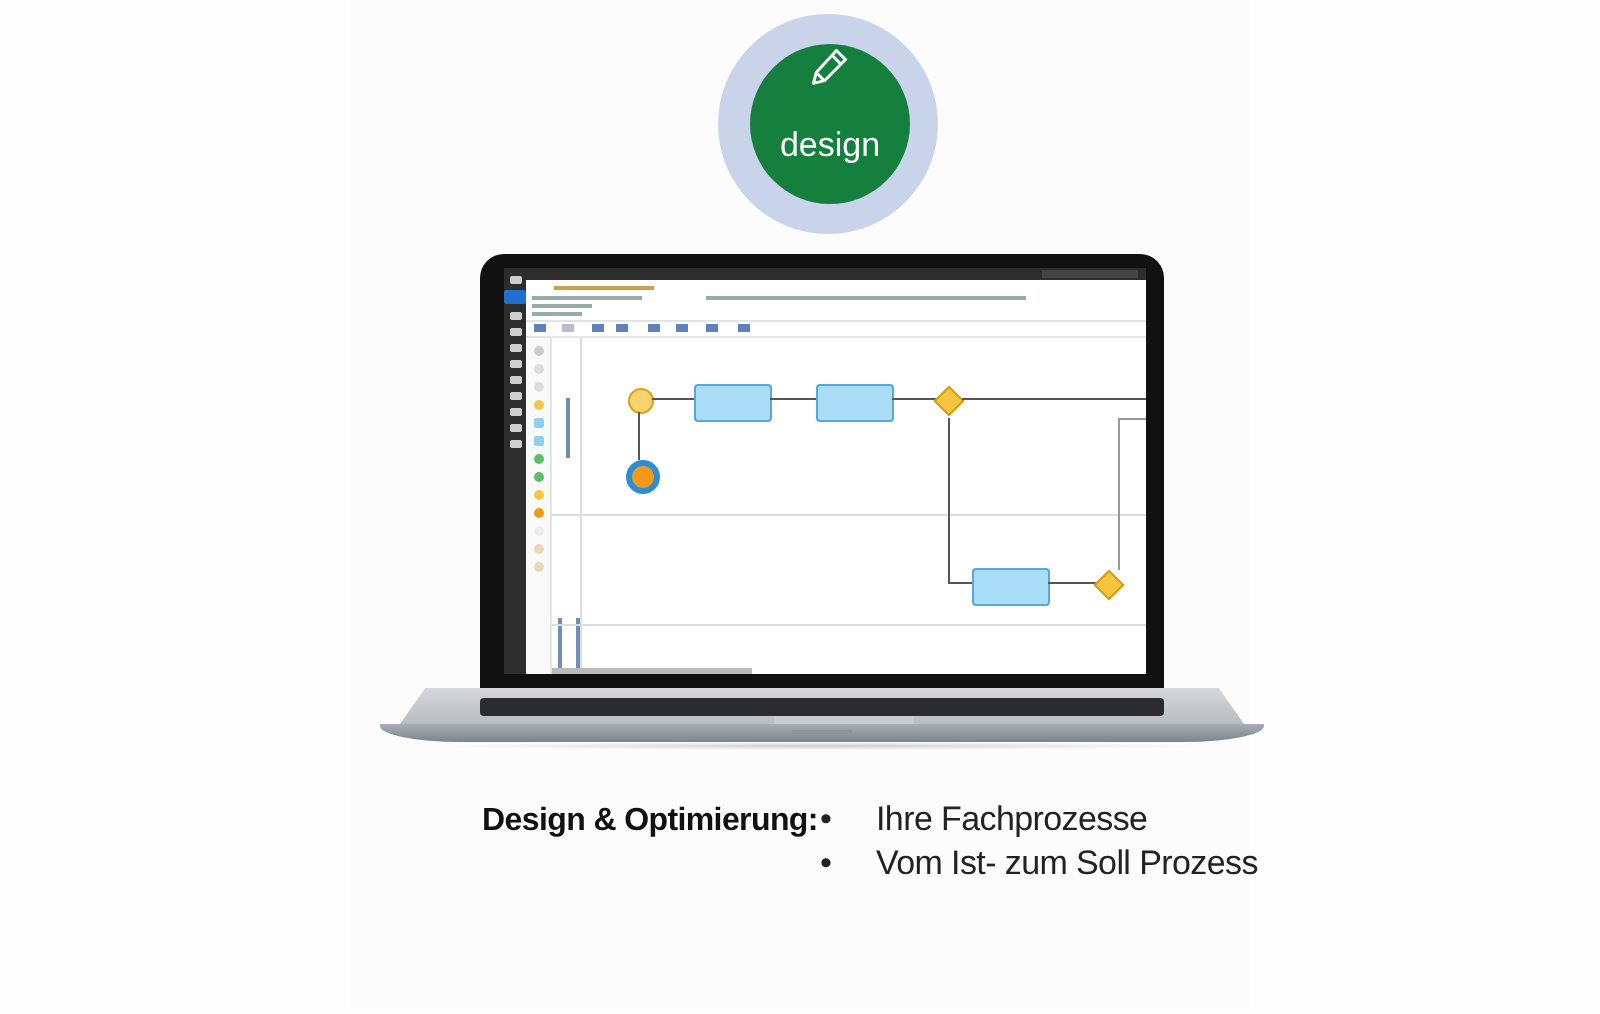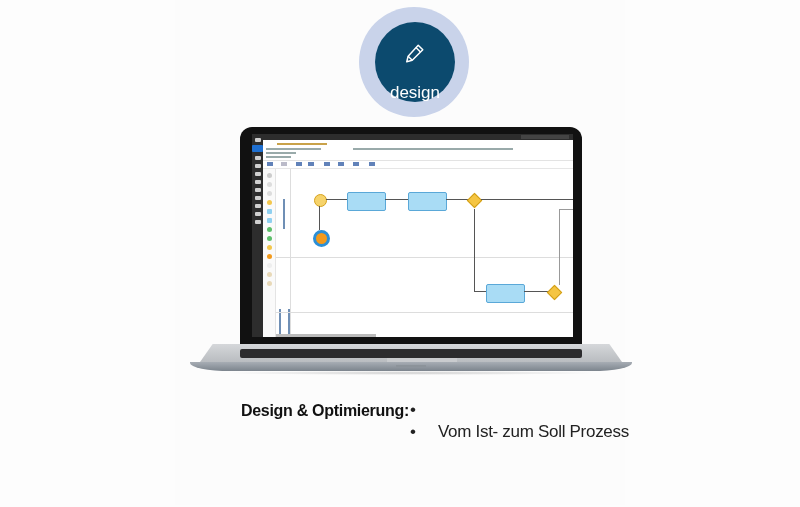--- a/index.html
+++ b/index.html
@@ -1,19 +1,19 @@
 <!DOCTYPE html>
 <html><head>
 <meta charset="utf-8">
 <style>
   html,body{margin:0;padding:0;}
   body{width:800px;height:507px;background:#fdfdfd;position:relative;overflow:hidden;font-family:"Liberation Sans",sans-serif;}
   .panel{position:absolute;left:175px;top:0;width:450px;height:505px;background:#fcfcfc;}
   .badge-outer{position:absolute;left:359px;top:7px;width:110px;height:110px;border-radius:50%;background:#c9d3ea;}
-  .badge-inner{position:absolute;left:375px;top:22px;width:80px;height:80px;border-radius:50%;background:#0c4a6e;display:flex;flex-direction:column;align-items:center;justify-content:flex-end;color:#fff;gap:16px;}
+  .badge-inner{position:absolute;left:375px;top:22px;width:80px;height:80px;border-radius:50%;background:#15803d;display:flex;flex-direction:column;align-items:center;justify-content:flex-start;color:#fff;gap:16px;}
   .badge-inner svg{width:22px;height:22px;margin-bottom:4px;}
   .badge-label{font-size:17px;line-height:18px;}
 
   
   .lid{position:absolute;left:240px;top:127px;width:342px;height:217px;background:#111;border-radius:12px 12px 0 0;}
   .screen{position:absolute;left:252px;top:134px;width:321px;height:203px;background:#fff;overflow:hidden;}
   .left-bar{position:absolute;left:0;top:0;width:11px;height:203px;background:#2d2d2d;}
   .left-bar i{display:block;width:6px;height:4px;margin:4px auto 0;background:#cfcfcf;border-radius:1px;}
   .left-bar i.active{background:#1e6fd0;height:7px;width:11px;margin-top:3px;}
   .topbar{position:absolute;left:11px;top:0;right:0;height:6px;background:#2d2d2d;}
@@ -147,18 +147,19 @@
   <div class="trackpad"></div>
   <div class="base-edge"></div>
   <div class="notch"></div>
   <div class="shadow"></div>
 </div>
 
 <div class="caption">Design &amp; Optimierung:</div>
 <ul class="bullets">
   <li>
     <span class="dot">•</span>
+    <span>Ihre Fachprozesse</span>
   </li>
   <li>
     <span class="dot">•</span>
     <span>Vom Ist- zum Soll Prozess</span>
   </li>
 </ul>
 
 </body></html>

